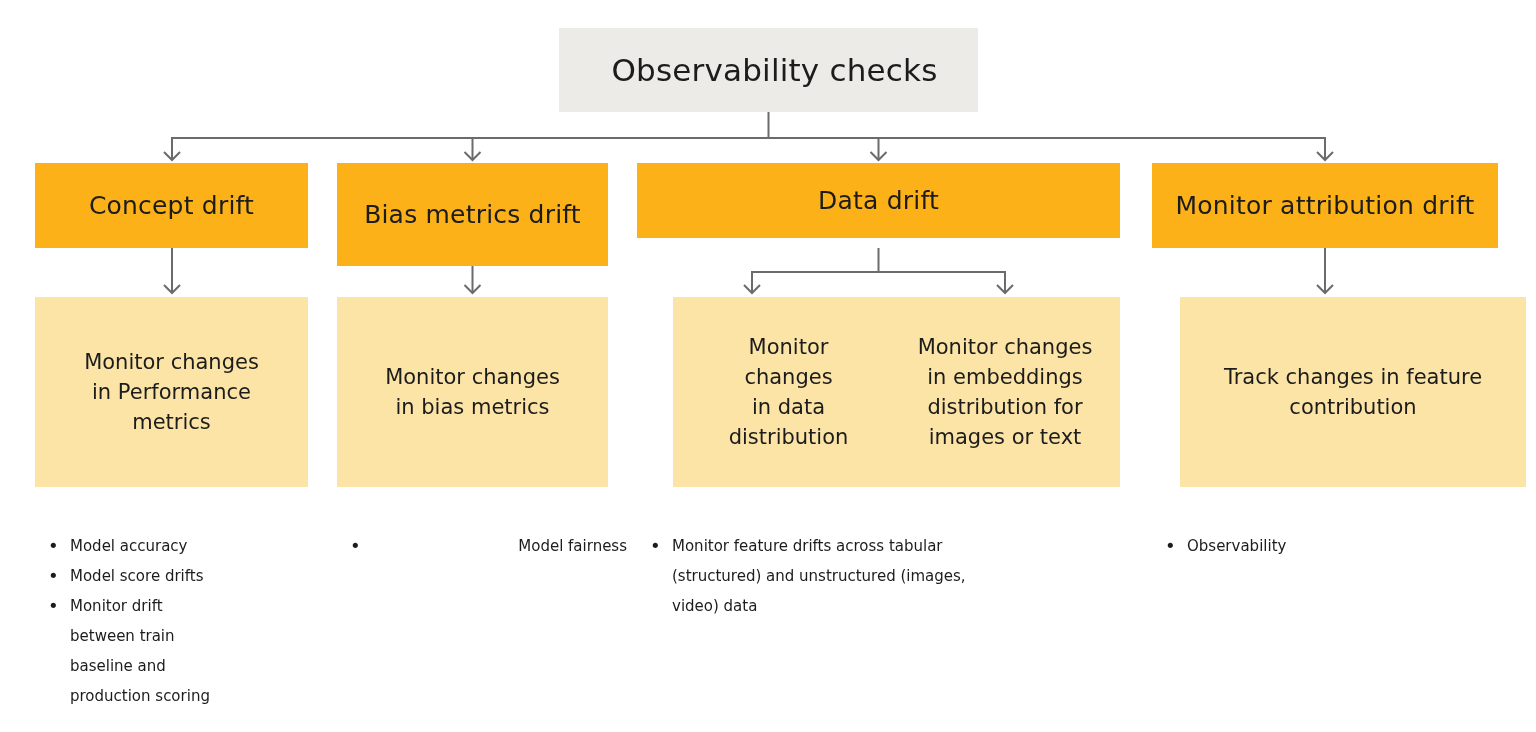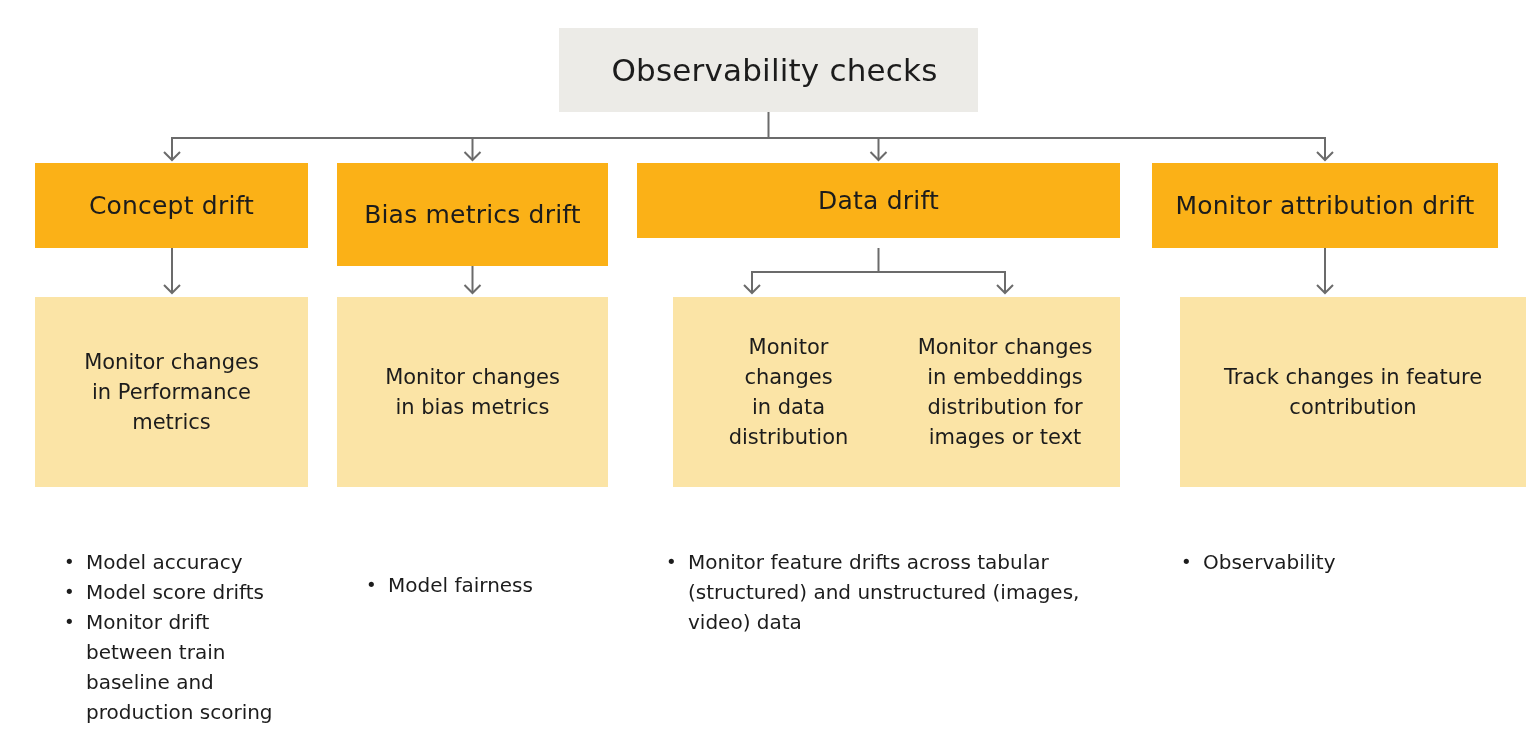--- a/index.html
+++ b/index.html
@@ -44,24 +44,24 @@
   }
   .sub-box {
     background: var(--sub_box, #fbe4a6);
     font-size: 21px;
     line-height: 30px;
     white-space: pre-line;
     padding: 8px;
   }
   .bullets {
     position: absolute;
-    margin: 16px;
+    margin: 0;
     padding: 0;
     list-style: none;
-    font-size: 20px;
+    font-size: 15px;
     line-height: 30px;
   }
   .bullets li {
     position: relative;
     padding-left: 25px;
     white-space: pre-line;
   }
   .bullets li::before {
     content: "\2022";
     position: absolute;
@@ -128,21 +128,21 @@
 
   <ul class="bullets" style="left:45px; top:531px; width:290px;">
     <li>Model accuracy</li>
     <li>Model score drifts</li>
     <li>Monitor drift
 between train
 baseline and
 production scoring</li>
   </ul>
 
-  <ul class="bullets" style="left:347px; top:554px; width:280px;">
+  <ul class="bullets" style="left:347px; top:531px; width:280px;text-align:right;">
     <li>Model fairness</li>
   </ul>
 
   <ul class="bullets" style="left:647px; top:531px; width:500px;">
     <li>Monitor feature drifts across tabular
 (structured) and unstructured (images,
 video) data</li>
   </ul>
 
   <ul class="bullets" style="left:1162px; top:531px; width:320px;">

